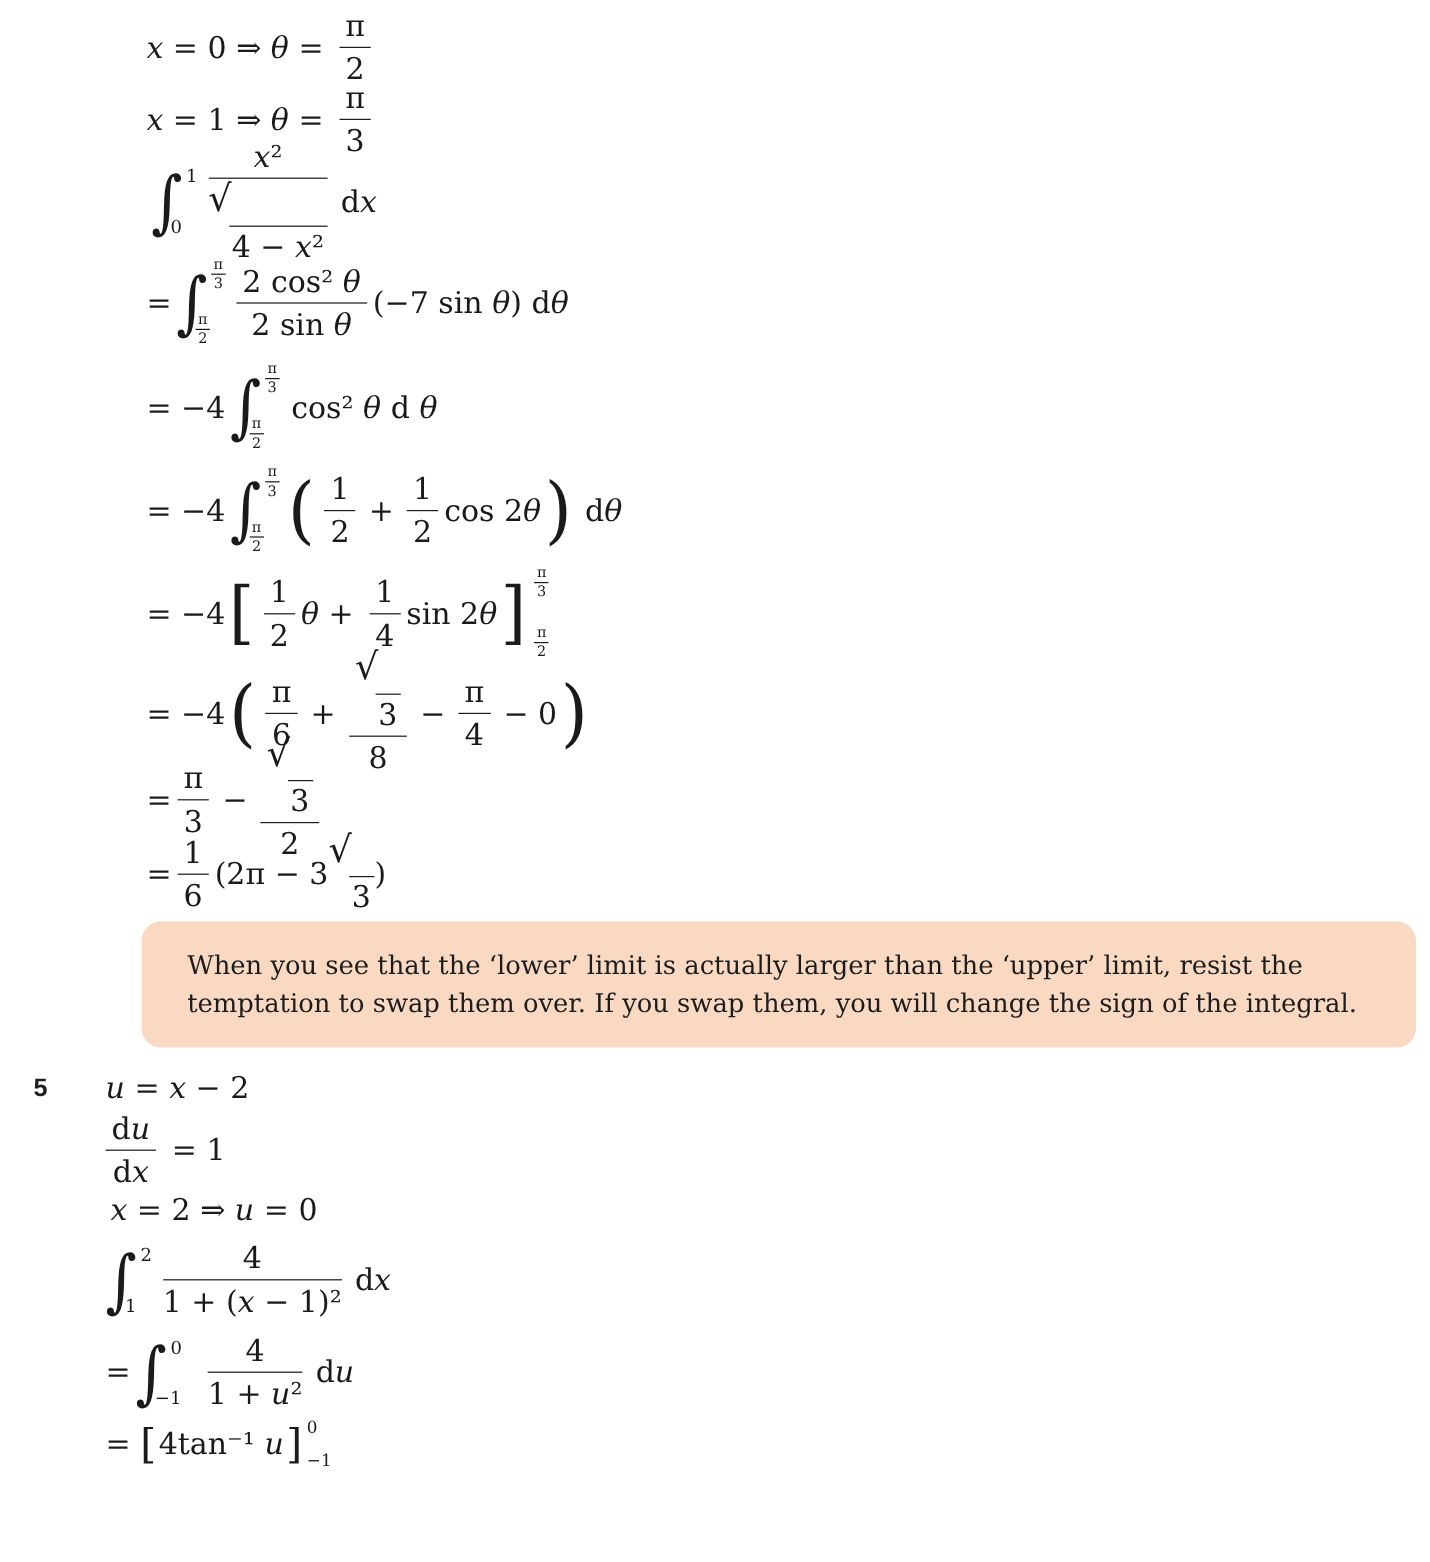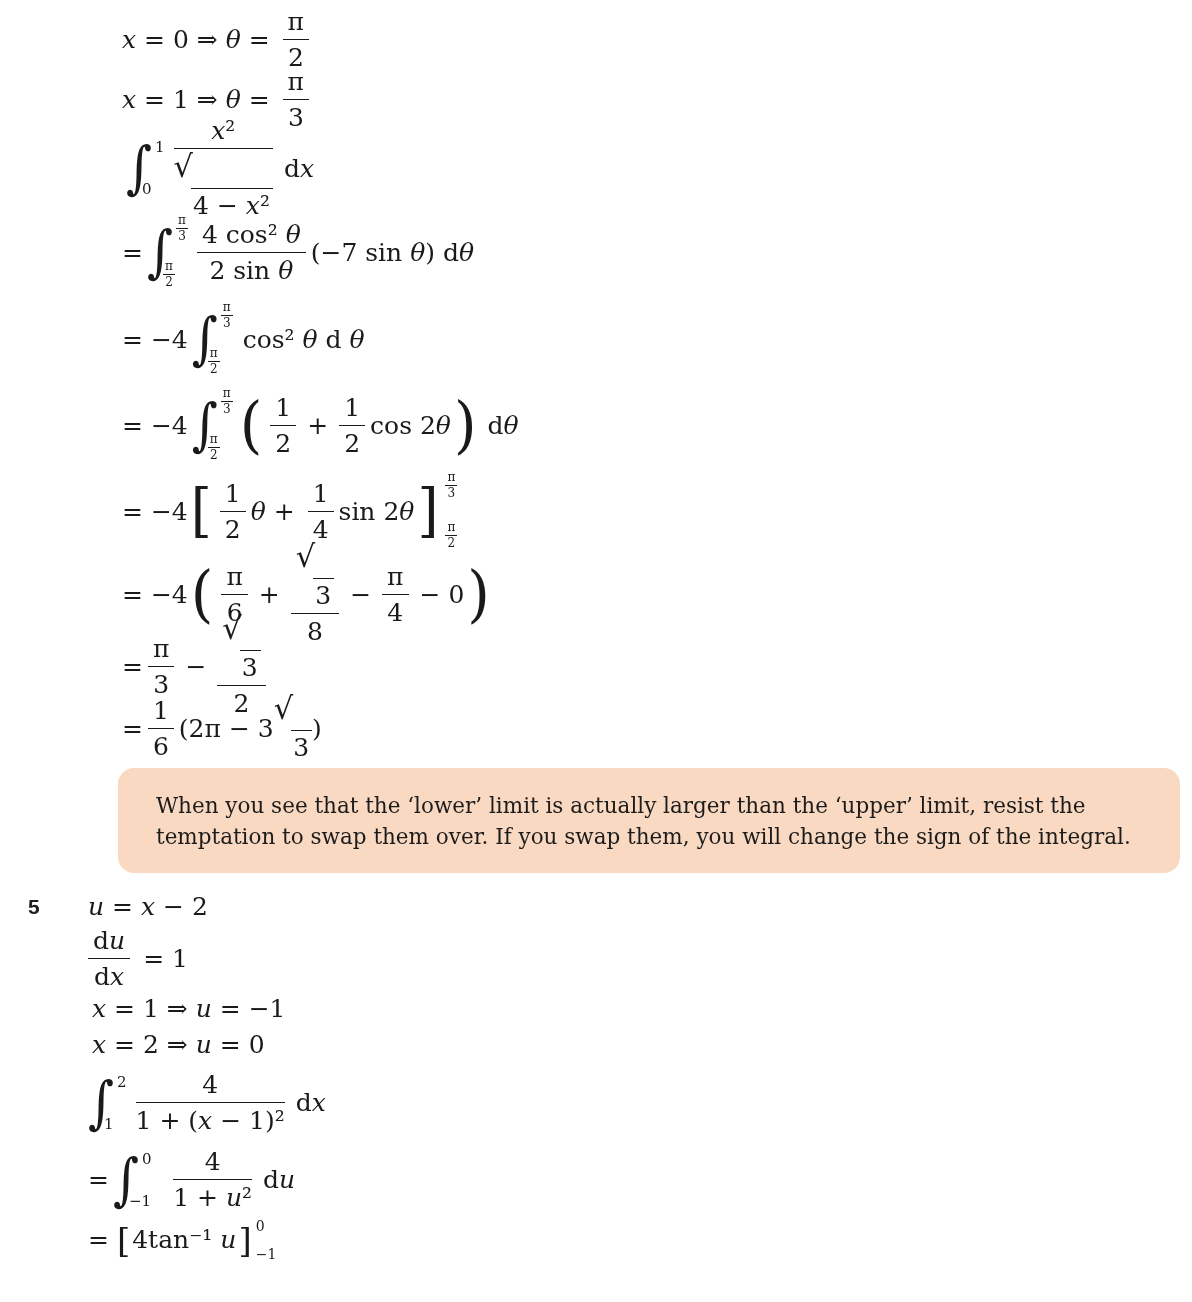--- a/index.html
+++ b/index.html
@@ -99,21 +99,21 @@
   <div class="row" style="height:88px">
     <span>=</span>
     <span class="intg">
       <span class="int-sign">∫</span>
       <span class="int-lims h-frac">
         <span class="top tfrac"><span class="tnum">π</span><span class="tden">3</span></span>
         <span class="bot tfrac"><span class="tnum">π</span><span class="tden">2</span></span>
       </span>
     </span>
     <span class="frac">
-      <span class="num"><span class="mn">4 cos² </span><span class="mi">θ</span></span>
+      <span class="num"><span class="mn">2 cos² </span><span class="mi">θ</span></span>
       <span class="den"><span class="mn">2 sin </span><span class="mi">θ</span></span>
     </span>
     <span class="mrow"><span class="mn">(−7 sin </span><span class="mi">θ</span><span class="mn">) d</span><span class="mi">θ</span></span>
   </div>
 
   <div class="row" style="height:86px">
     <span class="mrow"><span class="mn">= −4</span></span>
     <span class="intg">
       <span class="int-sign">∫</span>
       <span class="int-lims h-frac">
@@ -228,23 +228,20 @@
 
   <div class="row" style="height:64px">
     <span class="frac" style="margin-left:0">
       <span class="num"><span class="mn">d</span><span class="mi">u</span></span>
       <span class="den"><span class="mn">d</span><span class="mi">x</span></span>
     </span>
     <span class="mrow" style="margin-left:8px"><span class="mn">= 1</span></span>
   </div>
 
 
-  <div class="row" style="height:36px">
-    <span class="mrow" style="margin-left:4px"><span class="mi">x</span><span class="mn"> = 1 ⇒ </span><span class="mi">u</span><span class="mn"> = −1</span></span>
-  </div>
 
   <div class="row" style="height:36px">
     <span class="mrow" style="margin-left:4px"><span class="mi">x</span><span class="mn"> = 2 ⇒ </span><span class="mi">u</span><span class="mn"> = 0</span></span>
   </div>
 
   <div class="row" style="height:80px">
     <span class="intg" style="margin-left:0">
       <span class="int-sign">∫</span>
       <span class="int-lims h-num">
         <span class="top">2</span>

